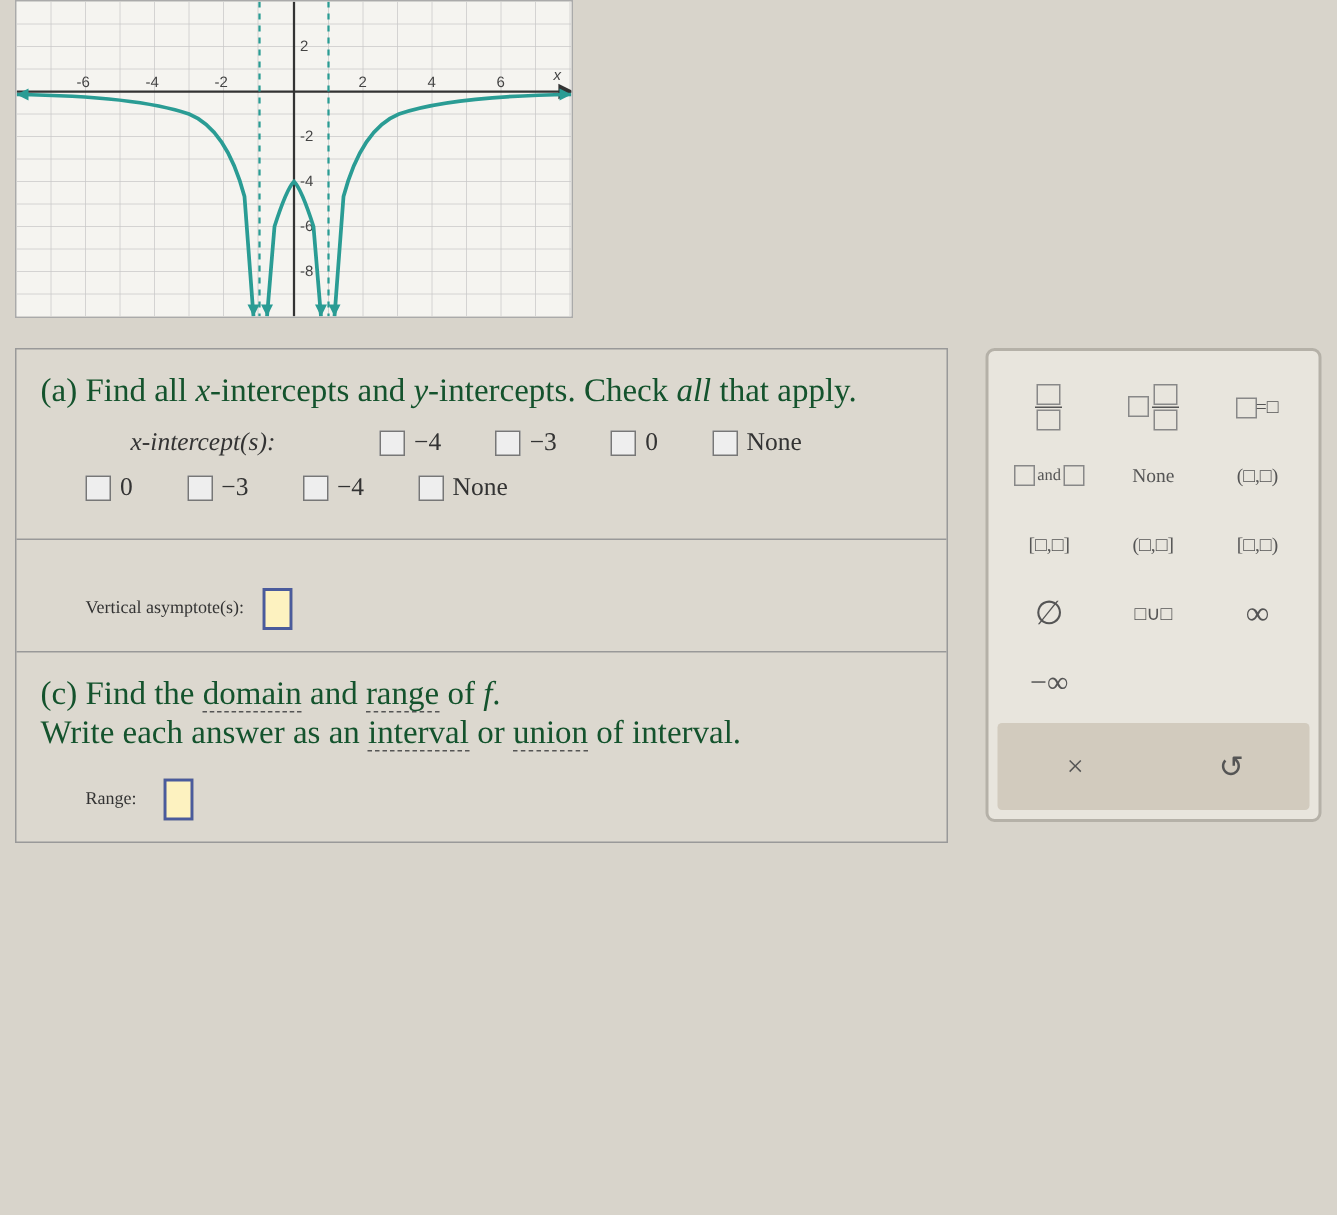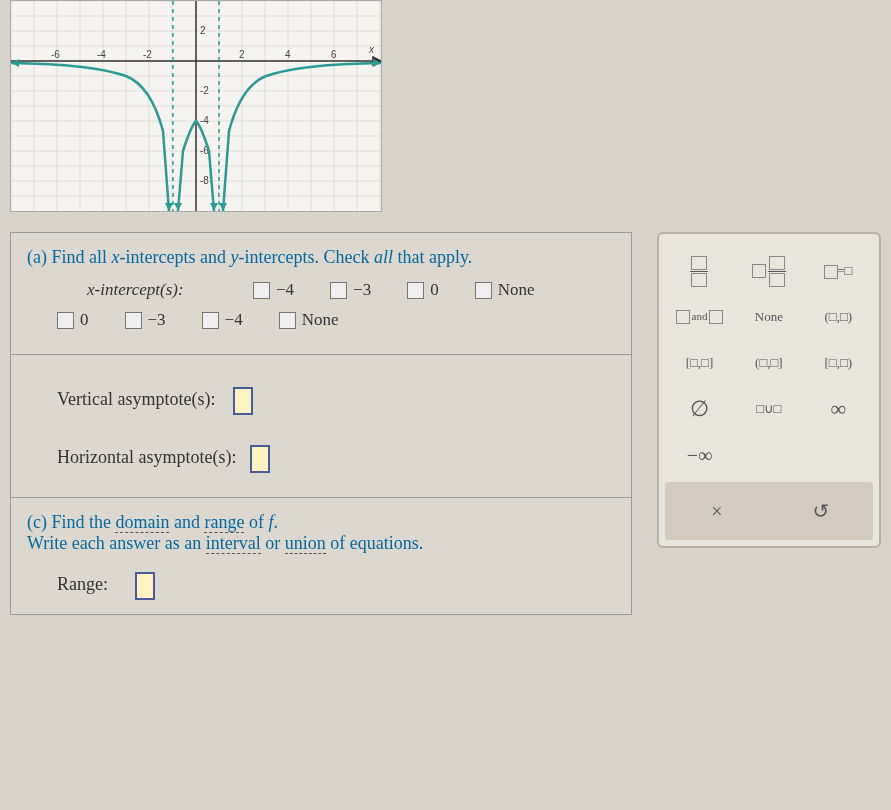--- a/index.html
+++ b/index.html
@@ -29,35 +29,35 @@
     .questions {
       border: 1px solid #999;
       background: #dcd8cf;
       width: 625px;
     }
     .section {
       border-bottom: 1px solid #999;
       padding: 14px 16px;
     }
     .section:last-child { border-bottom: none; }
-    .q-text { font-size: 18px; color: #0369a1; margin: 0 0 12px 0; }
+    .q-text { font-size: 22px; color: #14532d; margin: 0 0 12px 0; }
     .options-row { display: flex; align-items: center; gap: 36px; margin: 10px 0 10px 0; padding-left: 30px; }
     .option-item { display: flex; align-items: center; gap: 6px; font-size: 17px; }
     .checkbox {
       width: 15px; height: 15px; border: 1px solid #777; background: #eee; display: inline-block;
     }
     .row-label { font-style: italic; font-size: 17px; padding-left: 30px; display: inline-block; width: 130px; }
     .input-box {
       display: inline-block;
       width: 16px; height: 24px;
       border: 2px solid #4a5b9c;
       background: #fdf2c0;
       vertical-align: middle;
     }
-    .field-line { margin: 18px 0 0 30px; font-size: 18px; }
+    .field-line { margin: 18px 0 0 30px; font-size: 12px; }
     .dashed-link { border-bottom: 1px dashed #555; }
     .keypad {
       background: #e8e5dd;
       border: 2px solid #b5b1a8;
       border-radius: 6px;
       width: 210px;
       padding: 10px 6px 6px 6px;
     }
     .kp-row { display: flex; justify-content: space-around; align-items: center; margin: 8px 0; }
     .kp-btn {
@@ -209,30 +209,26 @@
             <span>None</span>
           </span>
       </div>
     </div>
 
     <div class="section">
       <div class="field-line">
         <span>Vertical asymptote(s):</span>&nbsp;&nbsp;&nbsp;
         <span class="input-box"></span>
       </div>
-      <div class="field-line" style="margin-top:30px; margin-bottom:10px;">
-        <span>Horizontal asymptote(s):</span>&nbsp;&nbsp;
-        <span class="input-box"></span>
-      </div>
     </div>
 
     <div class="section">
       <div class="q-text">
         <span>(c) Find the </span><span class="dashed-link">domain</span><span> and </span><span class="dashed-link">range</span><span> of </span><i>f</i><span>.</span><br>
-        <span>Write each answer as an </span><span class="dashed-link">interval</span><span> or </span><span class="dashed-link">union</span><span> of equations.</span>
+        <span>Write each answer as an </span><span class="dashed-link">interval</span><span> or </span><span class="dashed-link">union</span><span> of interval.</span>
       </div>
       <div class="field-line" style="">
         <span>Range:</span>&nbsp;&nbsp;&nbsp;&nbsp;&nbsp;
         <span class="input-box"></span>
       </div>
     </div>
 
   </div>
 
   <div class="keypad">

